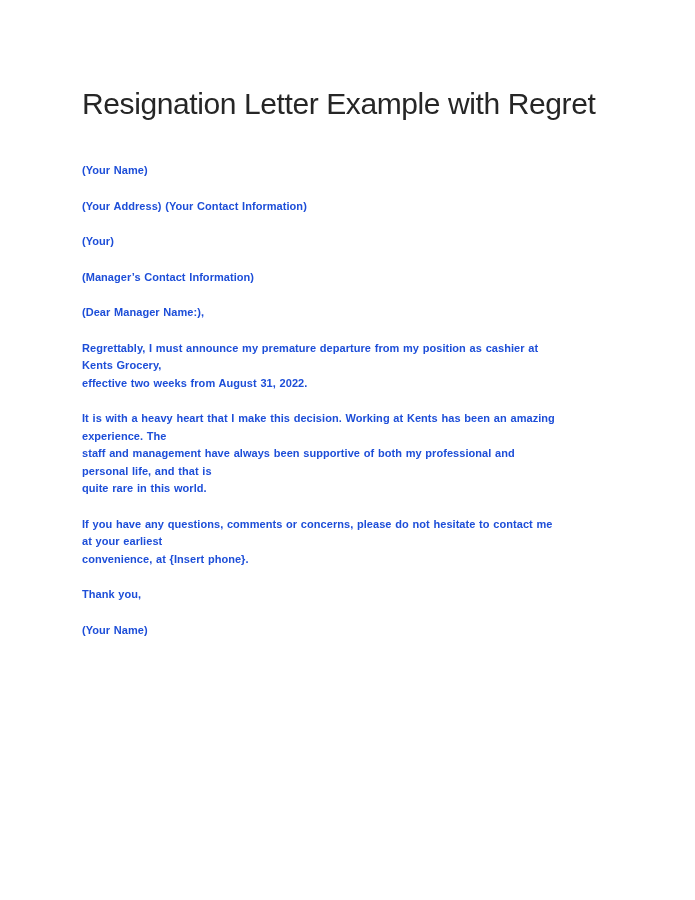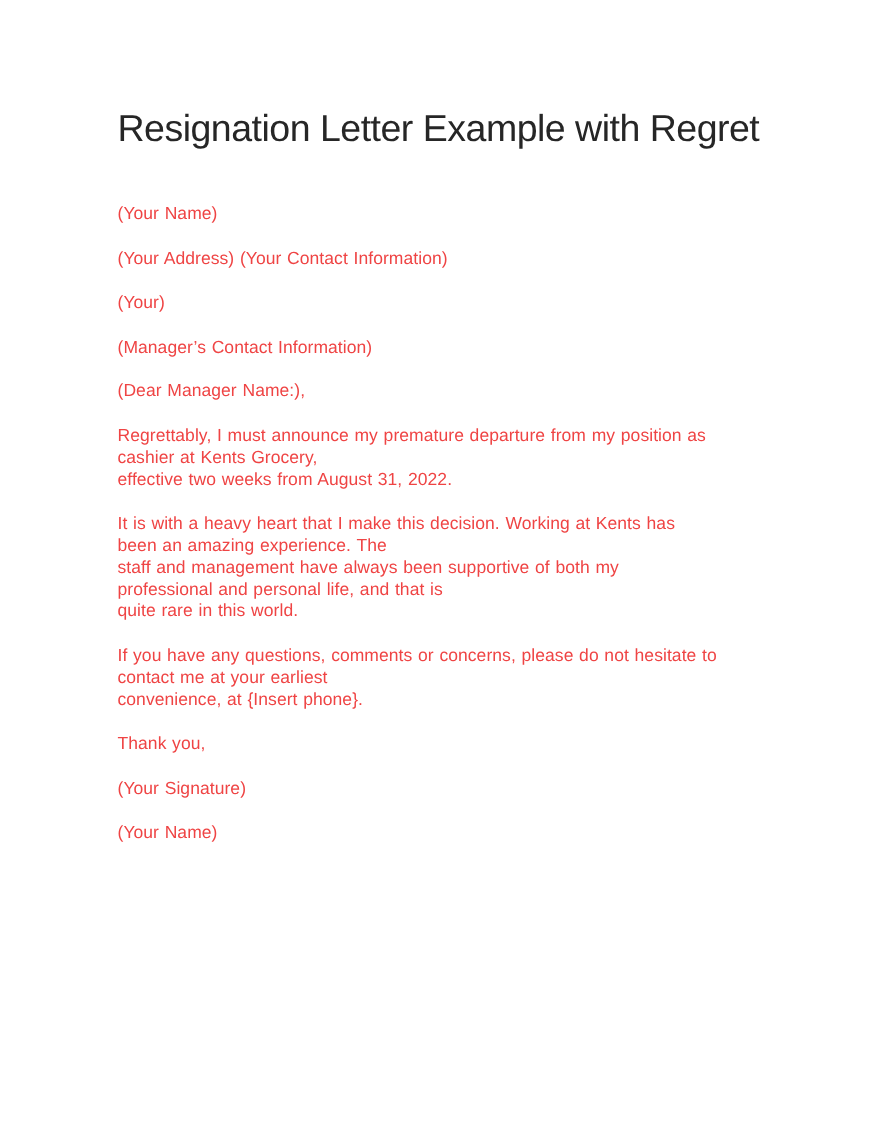--- a/index.html
+++ b/index.html
@@ -14,39 +14,38 @@
     font-family: "Liberation Sans", sans-serif;
     color: #262626;
     overflow: hidden;
   }
   .page {
     box-sizing: border-box;
     width: 618px;
     height: 900px;
     background: #ffffff;
     padding: 84px 56px 0 82px;
-    margin-left: 12px;
   }
   .doc-title {
     font-size: 30px;
     font-weight: 400;
     letter-spacing: -0.4px;
     line-height: 40px;
     margin: 0 0 38px 0;
     color: #262626;
     white-space: nowrap;
   }
   .para {
-    font-size: 14px;
-    font-weight: 400;
+    font-size: 11px;
+    font-weight: 700;
     line-height: 17.5px;
     letter-spacing: 0.05px;
     word-spacing: 0.6px;
     margin: 0 0 18px 0;
-    color: #ef4444;
+    color: #1d4ed8;
     white-space: pre-line; 
   }
 </style>
 </head>
 <body>
 
 <div class="page">
 
   <h1 class="doc-title">Resignation Letter Example with Regret</h1>
 
@@ -57,17 +56,16 @@
     <p class="para">(Manager’s Contact Information)</p>
     <p class="para">(Dear Manager Name:),</p>
     <p class="para">Regrettably, I must announce my premature departure from my position as cashier at Kents Grocery,
 effective two weeks from August 31, 2022.</p>
     <p class="para">It is with a heavy heart that I make this decision. Working at Kents has been an amazing experience. The
 staff and management have always been supportive of both my professional and personal life, and that is
 quite rare in this world.</p>
     <p class="para">If you have any questions, comments or concerns, please do not hesitate to contact me at your earliest
 convenience, at {Insert phone}.</p>
     <p class="para">Thank you,</p>
-    <p class="para">(Your Signature)</p>
     <p class="para">(Your Name)</p>
   </div>
 
 </div>
 
 </body></html>

